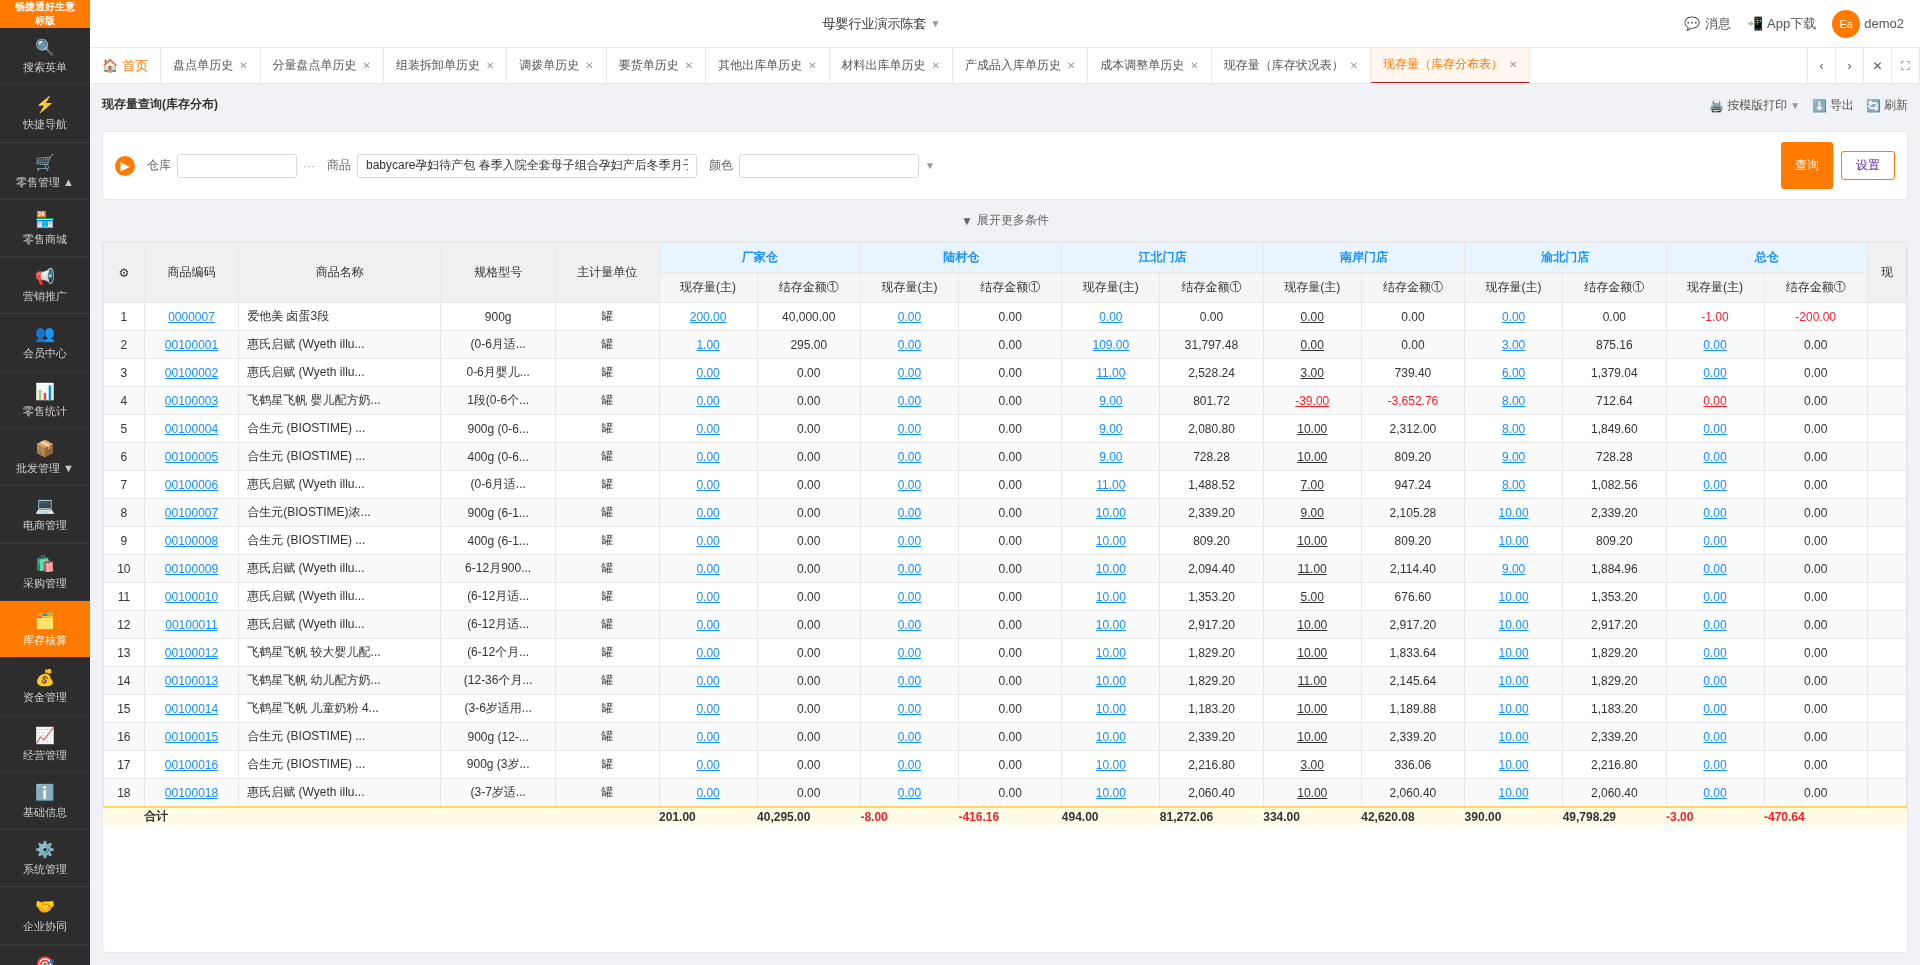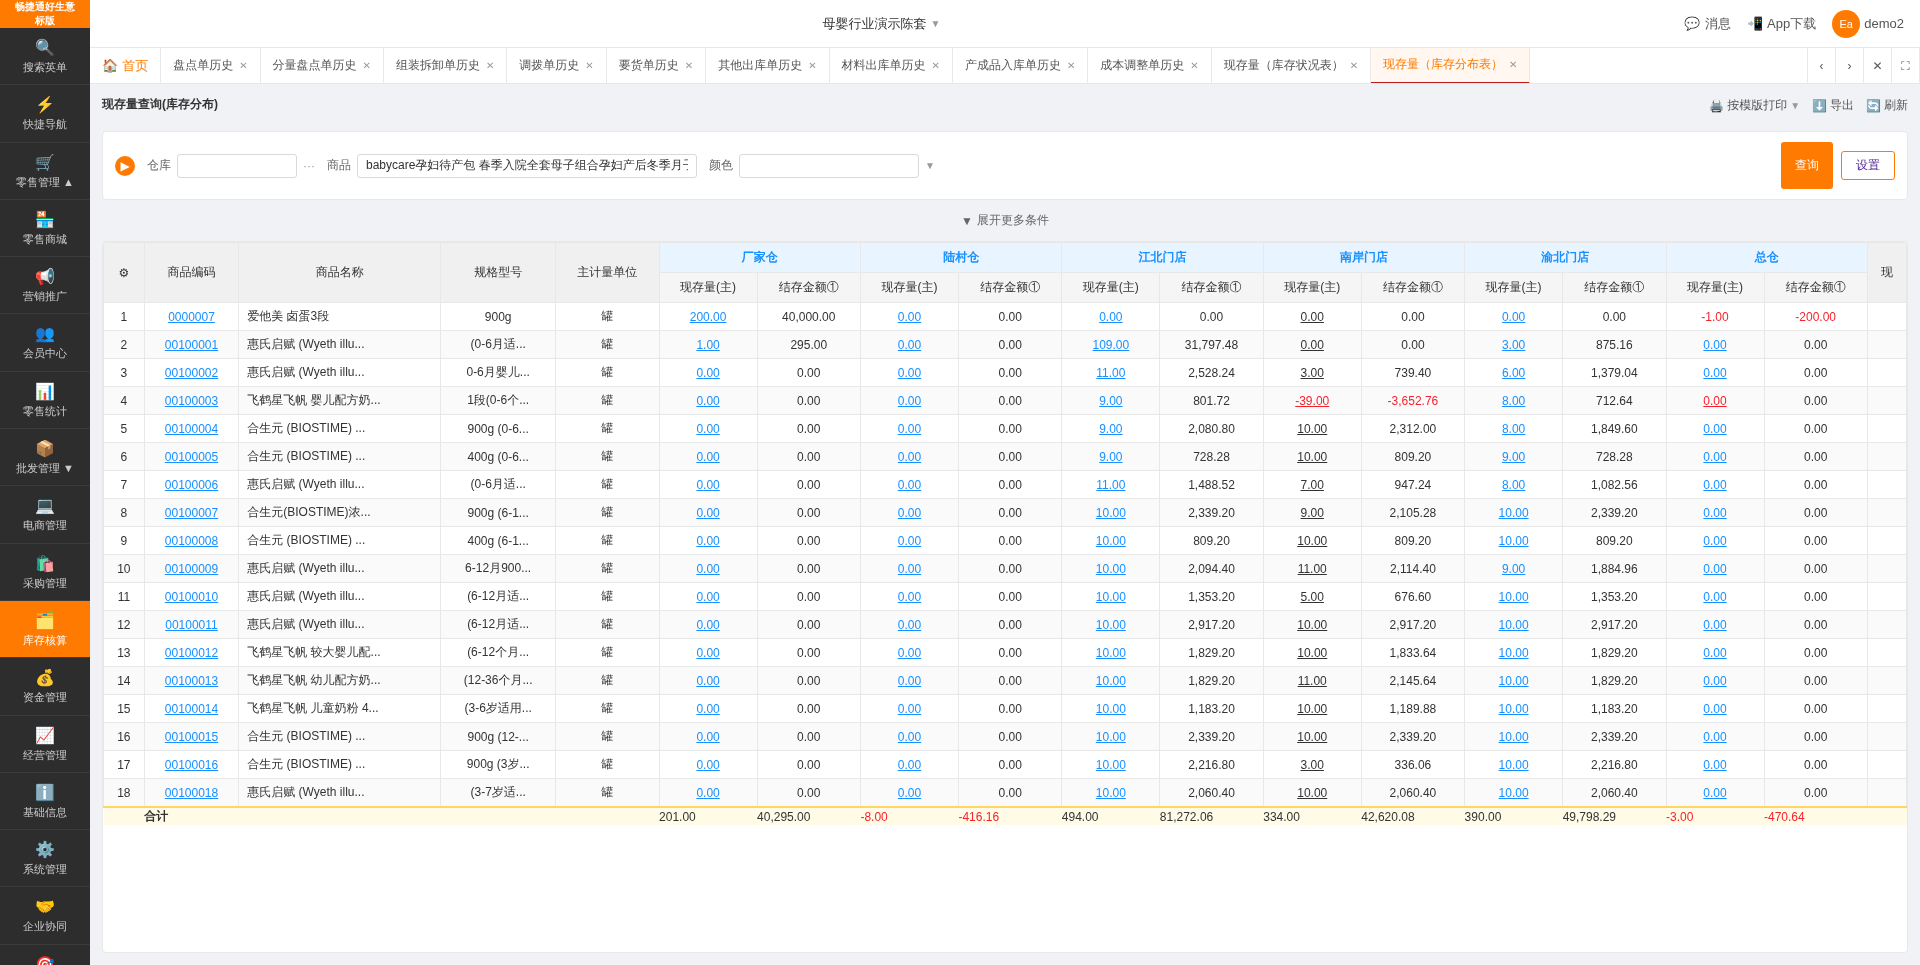--- a/index.html
+++ b/index.html
@@ -256,21 +256,21 @@
       color: #333;
       white-space: nowrap;
     }
     tbody tr:nth-child(even) td { background: #fafafa; }
     .td-name { text-align: left; max-width: 160px; overflow: hidden; text-overflow: ellipsis; }
     .td-link { color: #1890ff; text-decoration: underline; cursor: pointer; }
     .td-red { color: #f5222d; }
     .td-normal { color: #333; }
     .tfoot-row td {
       background: #fffbe6 !important;
-      font-weight: normal;
+      font-weight: bold;
       border-top: 2px solid #ffd666;
     }
 
     
     .th-group {
       background: #e8f4ff !important;
       color: #1890ff;
       font-weight: bold;
     }
 

